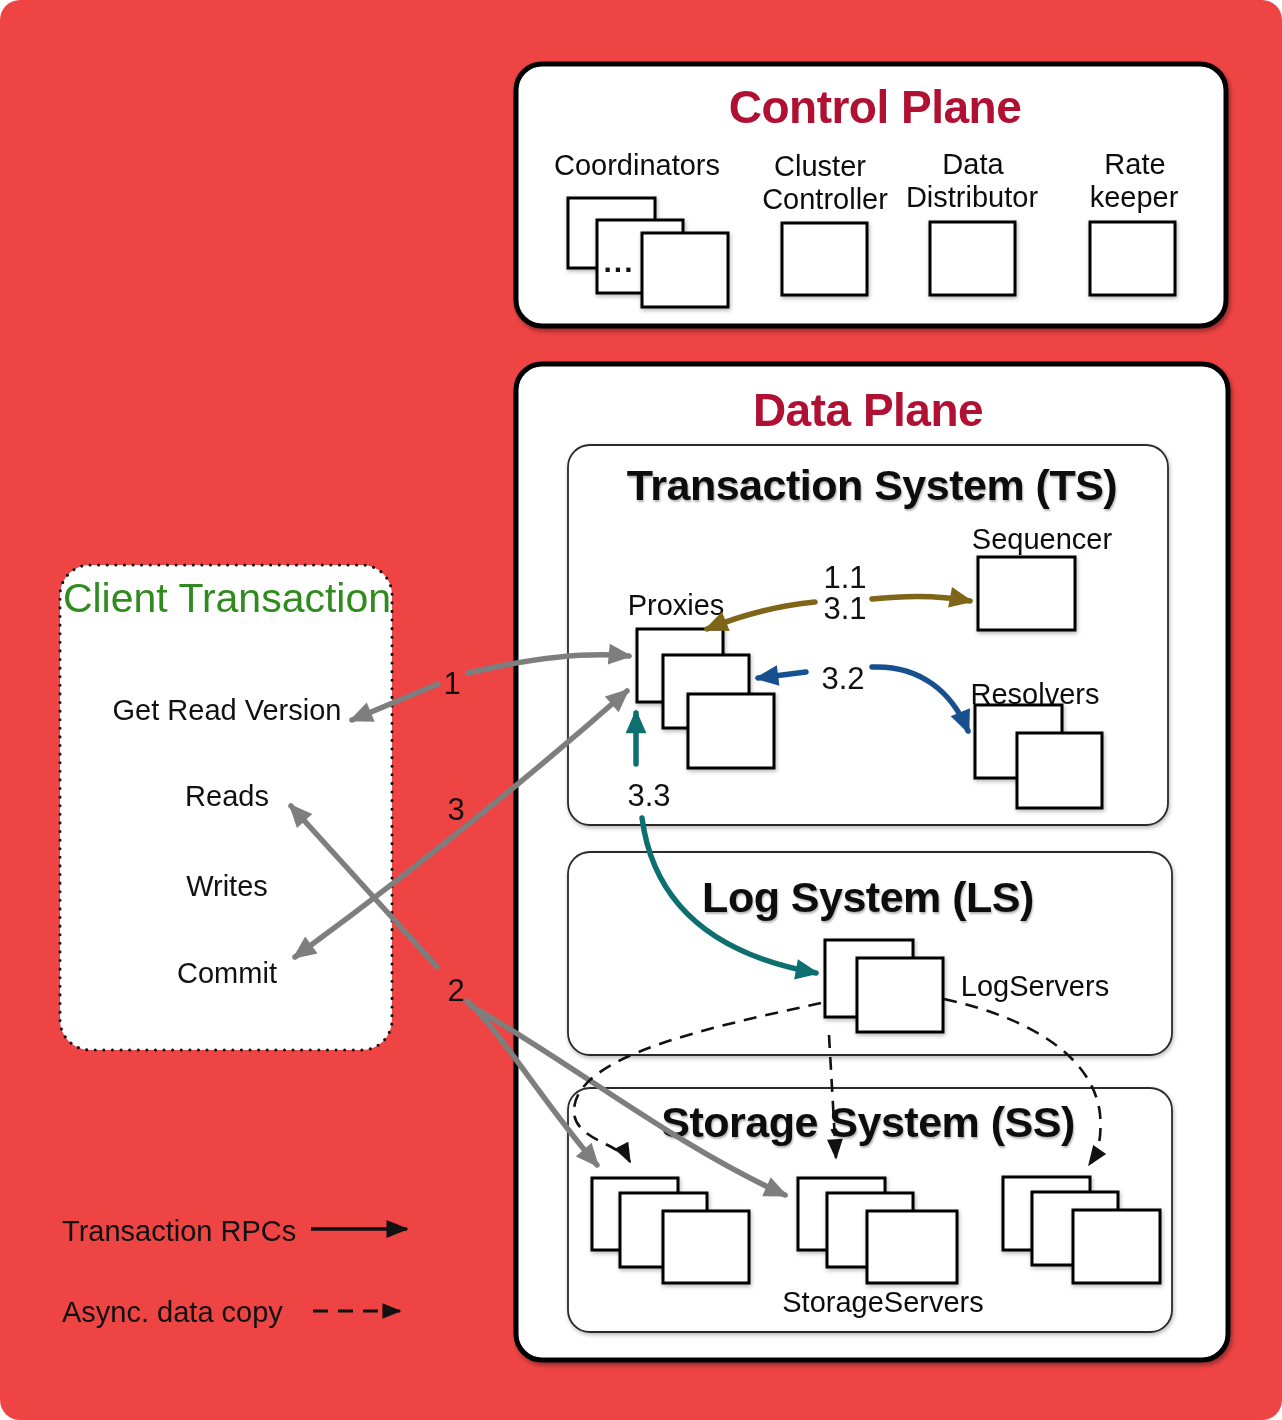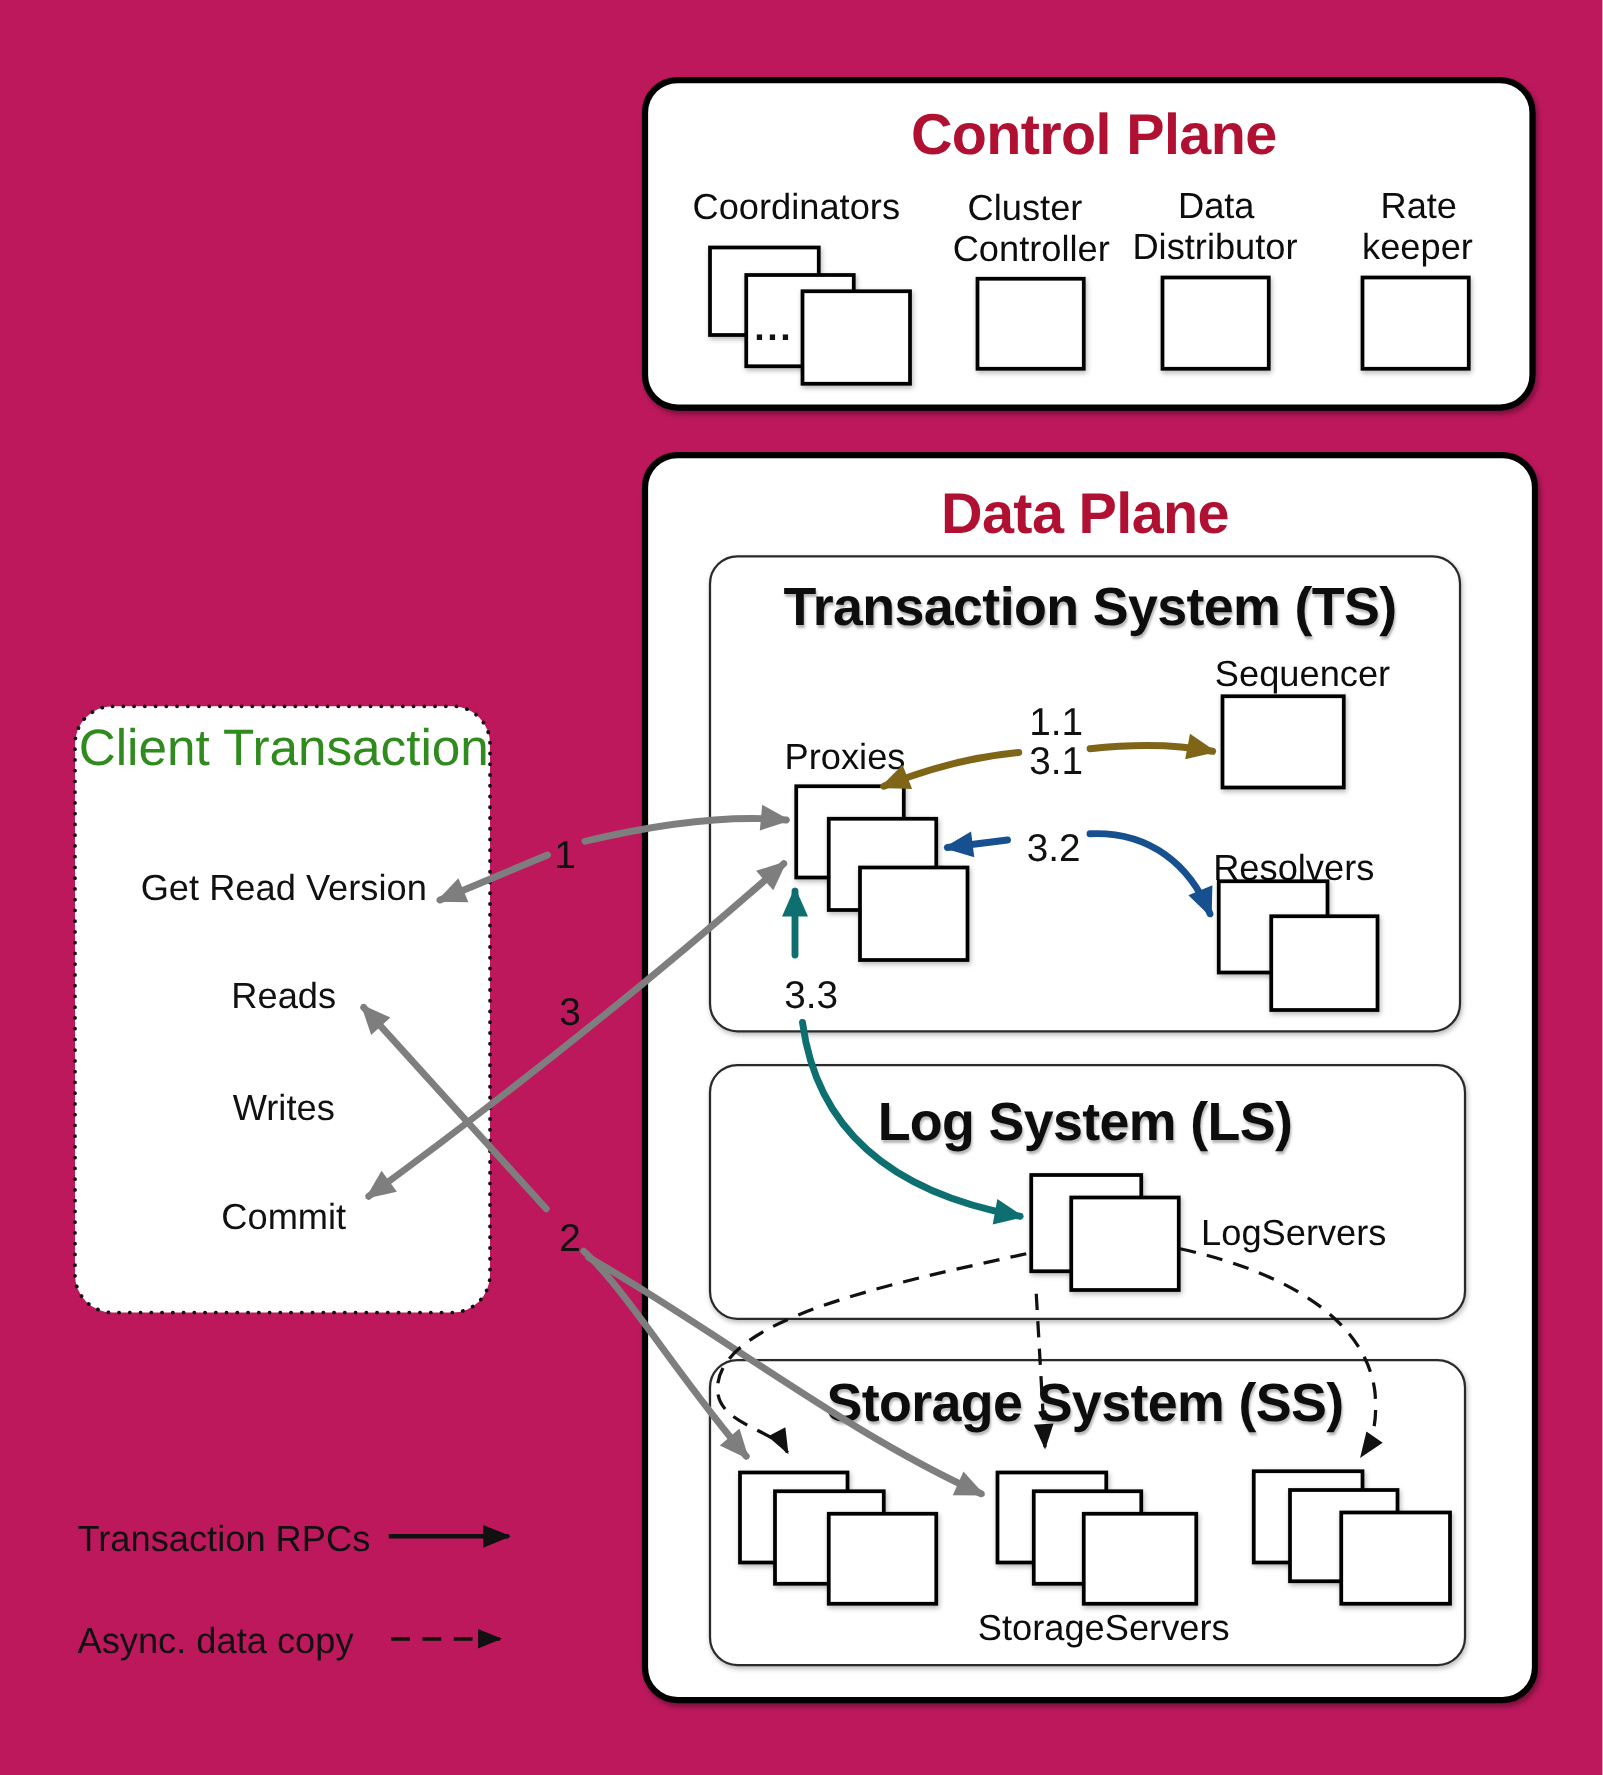--- a/index.html
+++ b/index.html
@@ -1,17 +1,17 @@
 <!DOCTYPE html>
 <html><head>
 <meta charset="utf-8">
 <style>
   html,body{margin:0;padding:0;background:#ffffff;}
-  .stage{position:relative;width:1282px;height:1420px;background:#be185d;
-         font-family:"Liberation Sans","DejaVu Sans",sans-serif;}
+  .stage{position:relative;width:1282px;height:1420px;background:#ef4444;
+         font-family:"Liberation Sans","DejaVu Sans",sans-serif;border-radius:20px;}
   svg text{font-family:"Liberation Sans","DejaVu Sans",sans-serif;}
   .plane-title{font-size:46px;font-weight:bold;letter-spacing:-0.5px;}
   .sys-title{font-size:43px;font-weight:bold;fill:#0d0d0d;letter-spacing:-0.5px;}
   .comp-label{font-size:29px;fill:#0d0d0d;}
   .client-title{font-size:41px;}
   .step-label{font-size:29px;fill:#111111;}
   .num-label{font-size:31px;fill:#111111;}
   .legend-label{font-size:29px;fill:#111111;}
   .dots{font-size:30px;font-weight:bold;fill:#111111;letter-spacing:2px;}
   .node{fill:#ffffff;stroke:#000000;stroke-width:3;}

